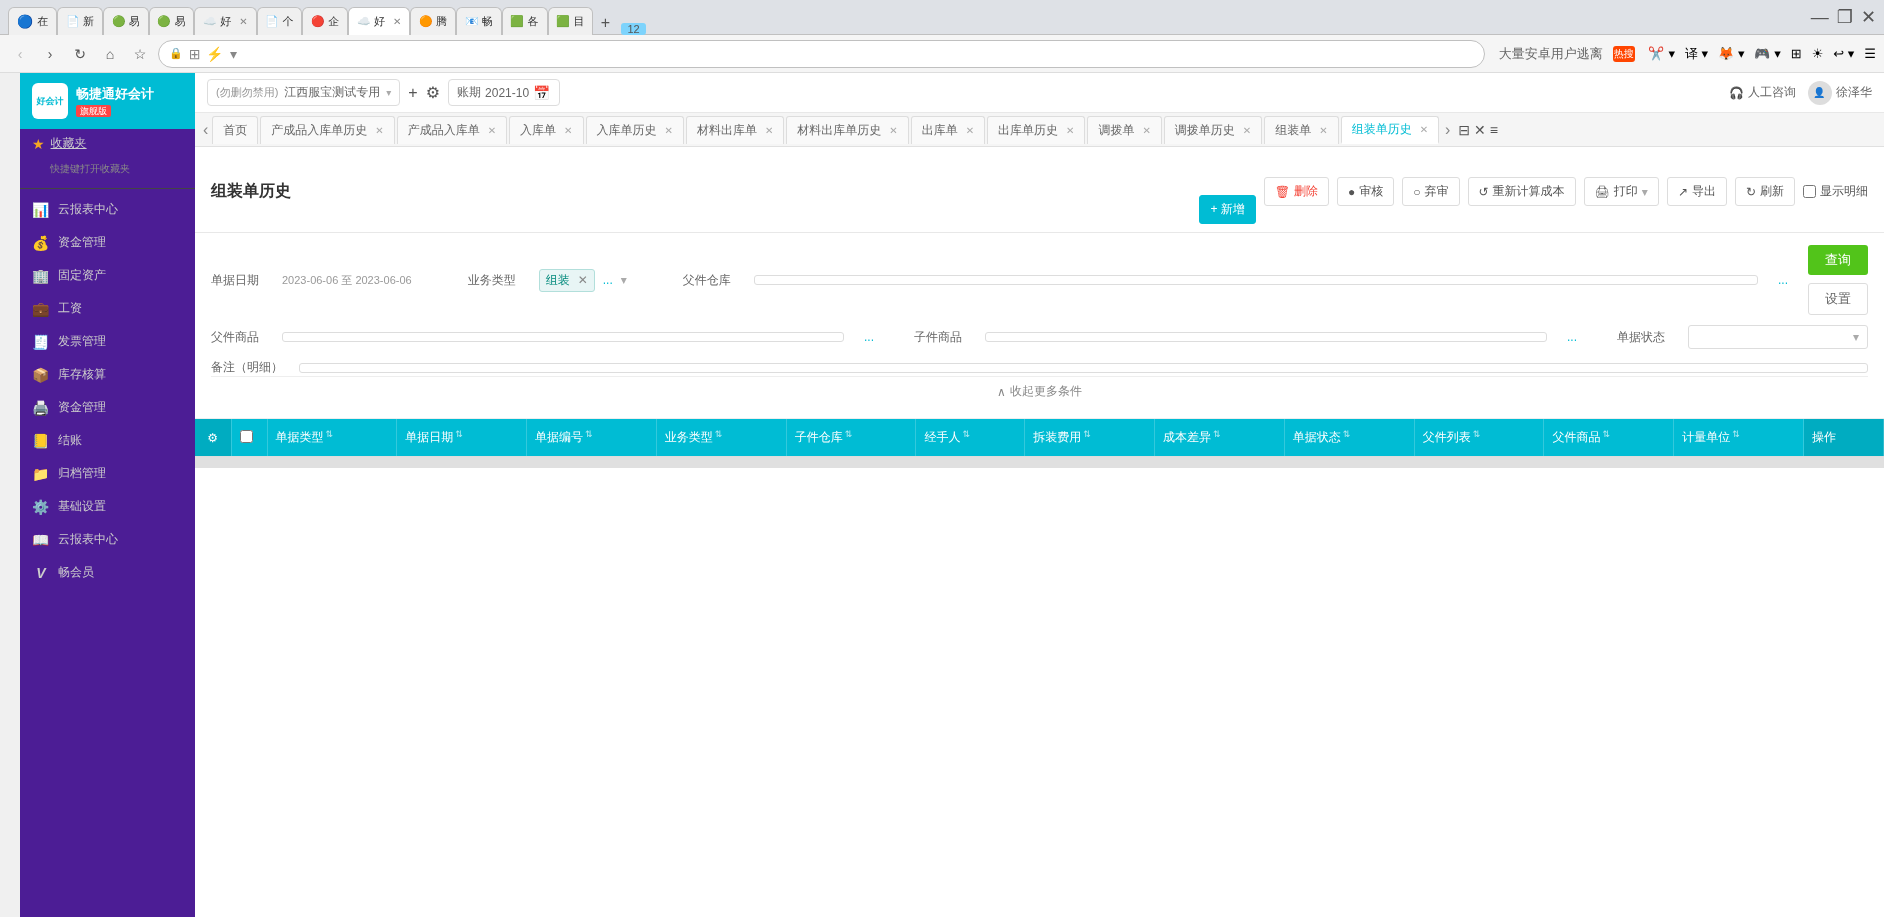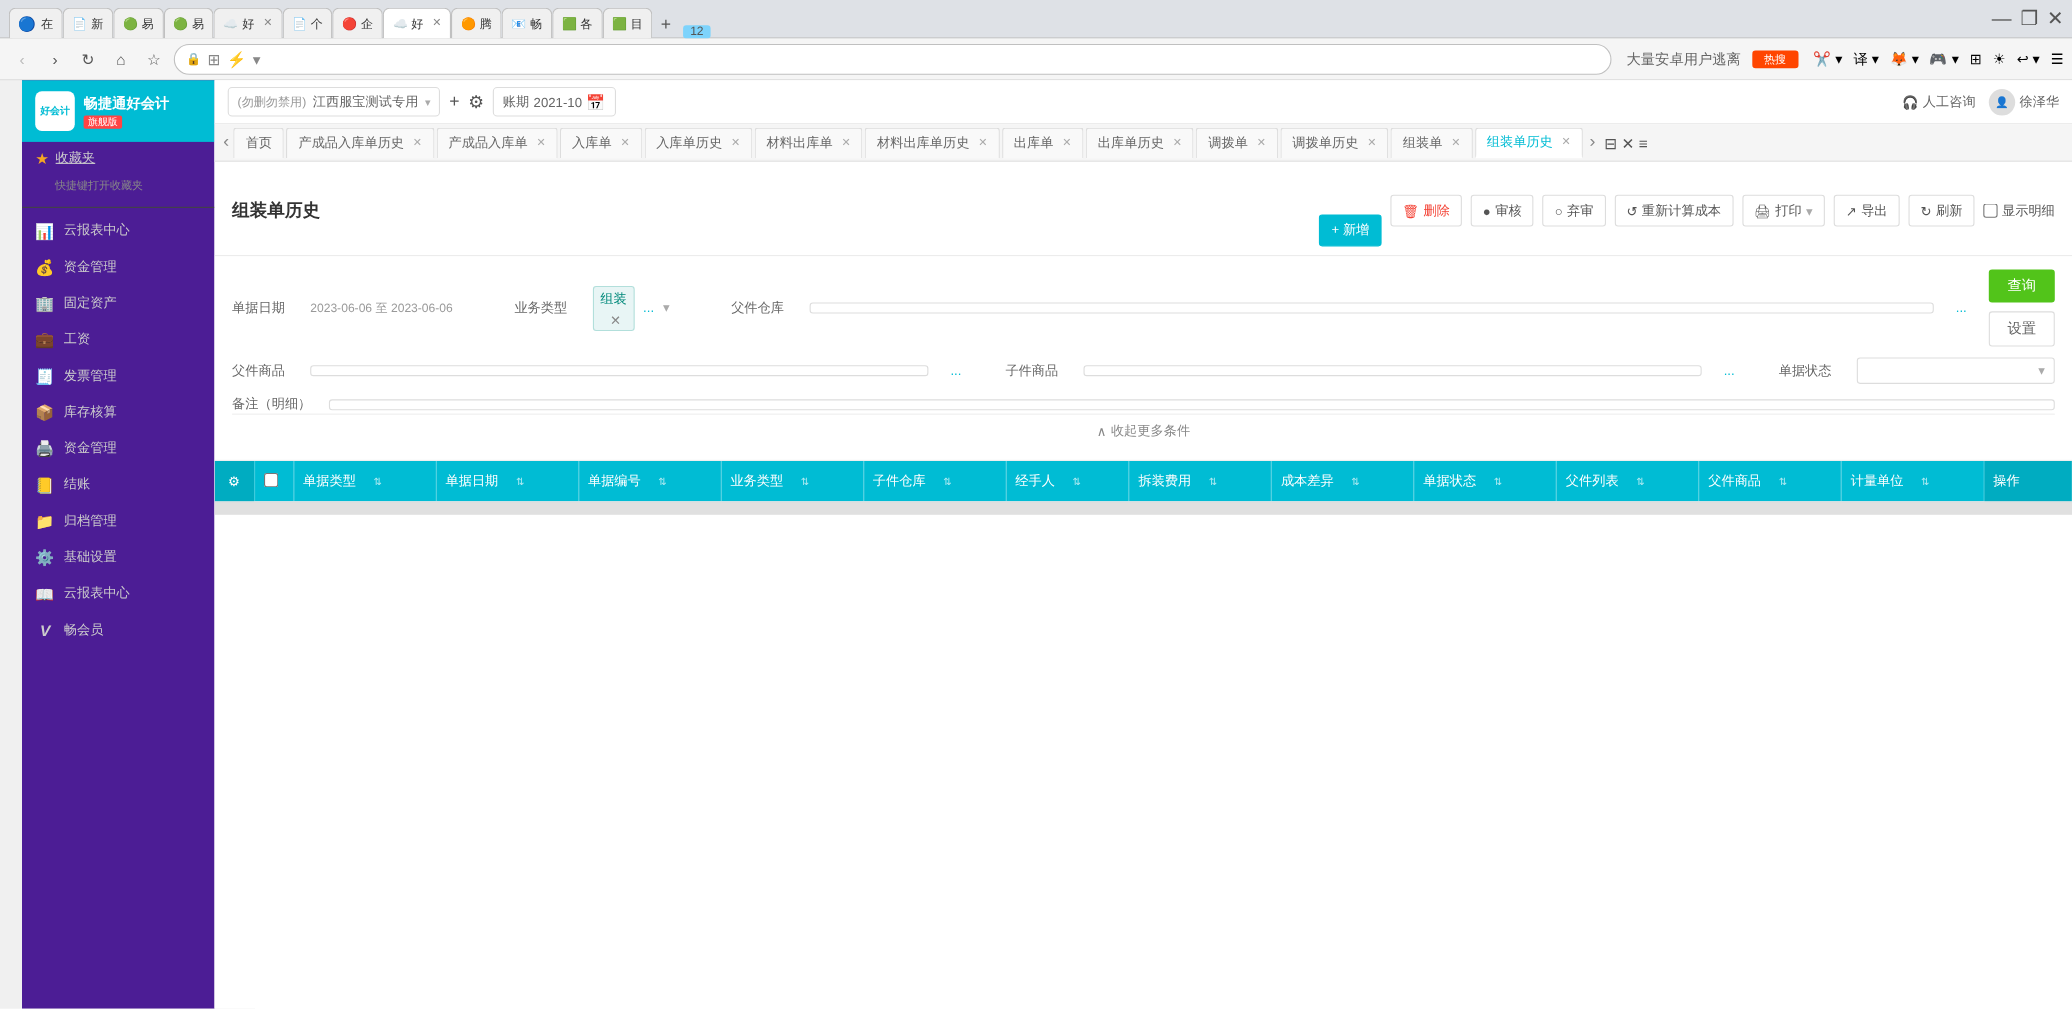--- a/index.html
+++ b/index.html
@@ -14,21 +14,21 @@
     .browser-window-controls { display: flex; gap: 8px; align-items: center; margin-left: 8px; }
 
     
     .address-bar-row { background: #f5f5f5; height: 38px; display: flex; align-items: center; padding: 0 8px; gap: 6px; border-bottom: 1px solid #ddd; }
     .nav-btn { width: 24px; height: 24px; border-radius: 50%; border: none; background: transparent; cursor: pointer; display: flex; align-items: center; justify-content: center; color: #555; font-size: 14px; }
     .nav-btn.disabled { color: #bbb; cursor: default; }
     .address-bar { flex: 1; height: 28px; border: 1px solid #c0c0c0; border-radius: 14px; background: #fff; display: flex; align-items: center; padding: 0 10px; font-size: 12px; color: #333; gap: 6px; }
     .address-bar .lock-icon { color: #4caf50; font-size: 11px; }
     .address-text { flex: 1; color: #333; }
     .search-bar { display: flex; align-items: center; gap: 6px; margin-left: 8px; }
-    .hot-tag { background: #ff4500; color: #fff; font-size: 10px; padding: 1px 11px; border-radius: 3px; margin-left: 4px; }
+    .hot-tag { background: #ff4500; color: #fff; font-size: 10px; padding: 1px 1px; border-radius: 3px; margin-left: 4px; }
     .toolbar-icons { display: flex; gap: 10px; align-items: center; margin-left: 8px; }
 
     
     .app-container { display: flex; height: calc(917px - 73px); }
 
     
     .sidebar { width: 175px; background: #4c1d95; display: flex; flex-direction: column; flex-shrink: 0; margin-left: 20px; }
     .sidebar-brand { background: #00bcd4; padding: 10px 12px; display: flex; align-items: center; gap: 8px; }
     .brand-logo { width: 36px; height: 36px; background: #fff; border-radius: 6px; display: flex; align-items: center; justify-content: center; font-size: 10px; color: #00bcd4; font-weight: bold; }
     .brand-name { color: #fff; font-size: 13px; font-weight: bold; }
@@ -71,34 +71,34 @@
     .action-btn.danger { color: #f44336; }
 
     
     .filter-area { padding: 12px 16px; background: #fff; border-bottom: 1px solid #eee; }
     .filter-row { display: flex; align-items: center; gap: 16px; margin-bottom: 10px; }
     .filter-label { color: #666; font-size: 12px; min-width: 55px; }
     .date-filters { display: flex; align-items: center; gap: 6px; }
     .date-btn { padding: 3px 8px; border: 1px solid #ddd; border-radius: 3px; font-size: 12px; color: #666; cursor: pointer; background: #fff; }
     .date-btn.active { background: #00bcd4; color: #fff; border-color: #00bcd4; }
     .date-range { font-size: 11px; color: #999; }
-    .tag-filter { display: flex; align-items: center; gap: 4px; background: #e8f5f5; border: 1px solid #b2dfdb; border-radius: 3px; padding: 2px 6px; font-size: 12px; color: #00897b; flex-direction: column; }
+    .tag-filter { display: flex; align-items: center; gap: 4px; background: #e8f5f5; border: 1px solid #b2dfdb; border-radius: 3px; padding: 2px 6px; font-size: 12px; color: #00897b; }
     .tag-filter .tag-close { cursor: pointer; color: #888; margin-left: 4px; }
     .filter-dropdown { display: flex; align-items: center; border: 1px solid #ddd; border-radius: 3px; padding: 4px 8px; font-size: 12px; color: #666; cursor: pointer; min-width: 80px; gap: 4px; }
     .filter-input-area { display: flex; align-items: center; border: 1px solid #ddd; border-radius: 3px; padding: 4px 8px; font-size: 12px; color: #bbb; flex: 1; gap: 4px; }
     .more-btn { color: #00bcd4; cursor: pointer; font-size: 12px; padding: 0 4px; }
     .collapse-row { display: flex; justify-content: center; padding: 6px 0; border-top: 1px solid #eee; }
     .collapse-btn { display: flex; align-items: center; gap: 4px; color: #888; font-size: 12px; cursor: pointer; }
 
     
     .data-table { width: 100%; border-collapse: collapse; }
     .table-header { background: #00bcd4; }
     .table-header th { padding: 10px 8px; font-size: 12px; color: #fff; font-weight: normal; text-align: left; border-right: 1px solid rgba(255,255,255,0.2); white-space: nowrap; cursor: pointer; }
     .table-header th:first-child { width: 36px; text-align: center; }
-    .th-content { display: flex; align-items: center; gap: 16px; }
+    .th-content { display: flex; gap: 2px; }
     .sort-icon { font-size: 9px; opacity: 0.7; }
     .settings-col { width: 36px; background: #00acc1; }
     .checkbox-col { width: 36px; text-align: center; }
     .ops-col { width: 80px; background: #00acc1; text-align: center; }
 
     
     .query-btn { background: #52c41a; color: #fff; border: none; padding: 6px 16px; border-radius: 3px; font-size: 13px; cursor: pointer; }
     .settings-btn { background: #fff; color: #666; border: 1px solid #ddd; padding: 6px 16px; border-radius: 3px; font-size: 13px; cursor: pointer; margin-top: 4px; }
     .query-settings { display: flex; flex-direction: column; gap: 4px; }
 

